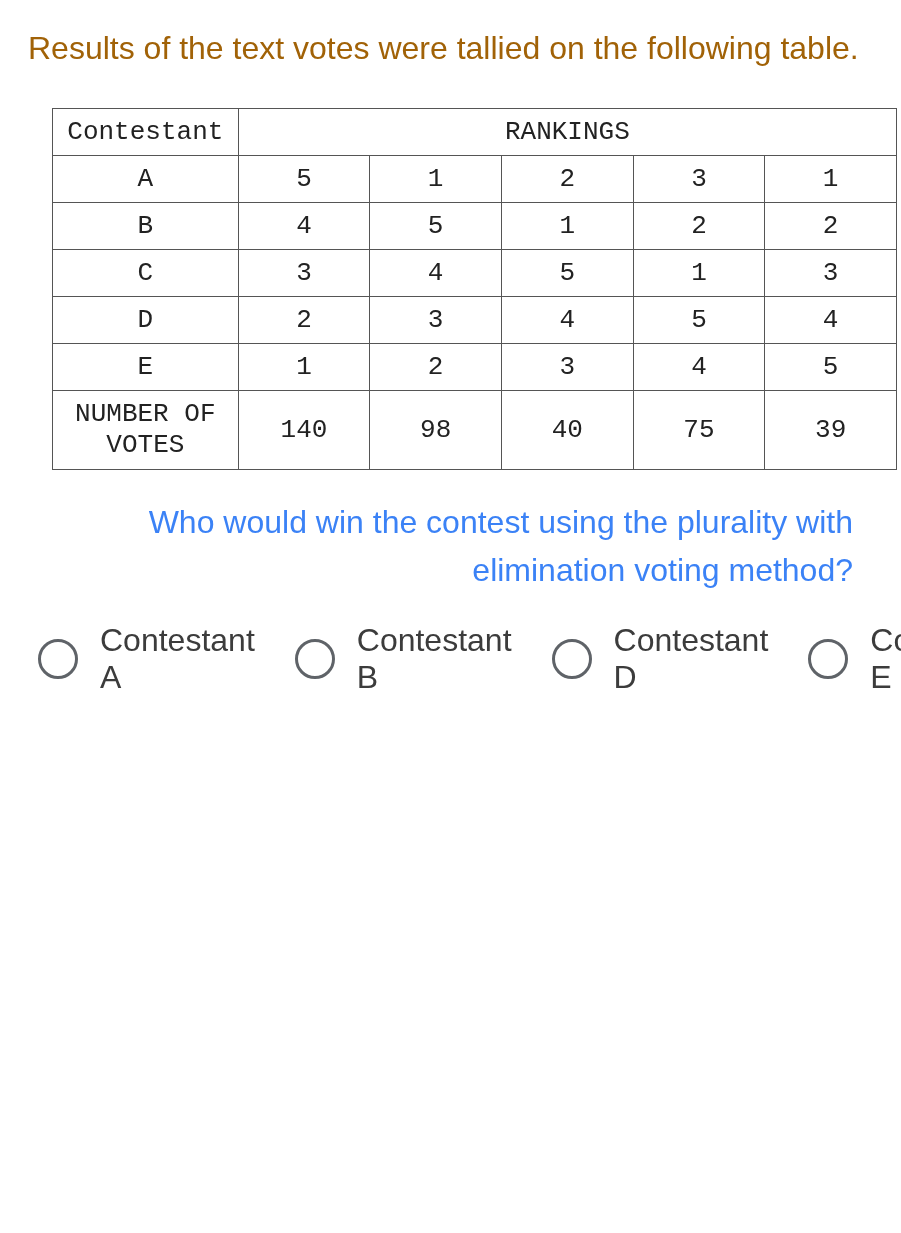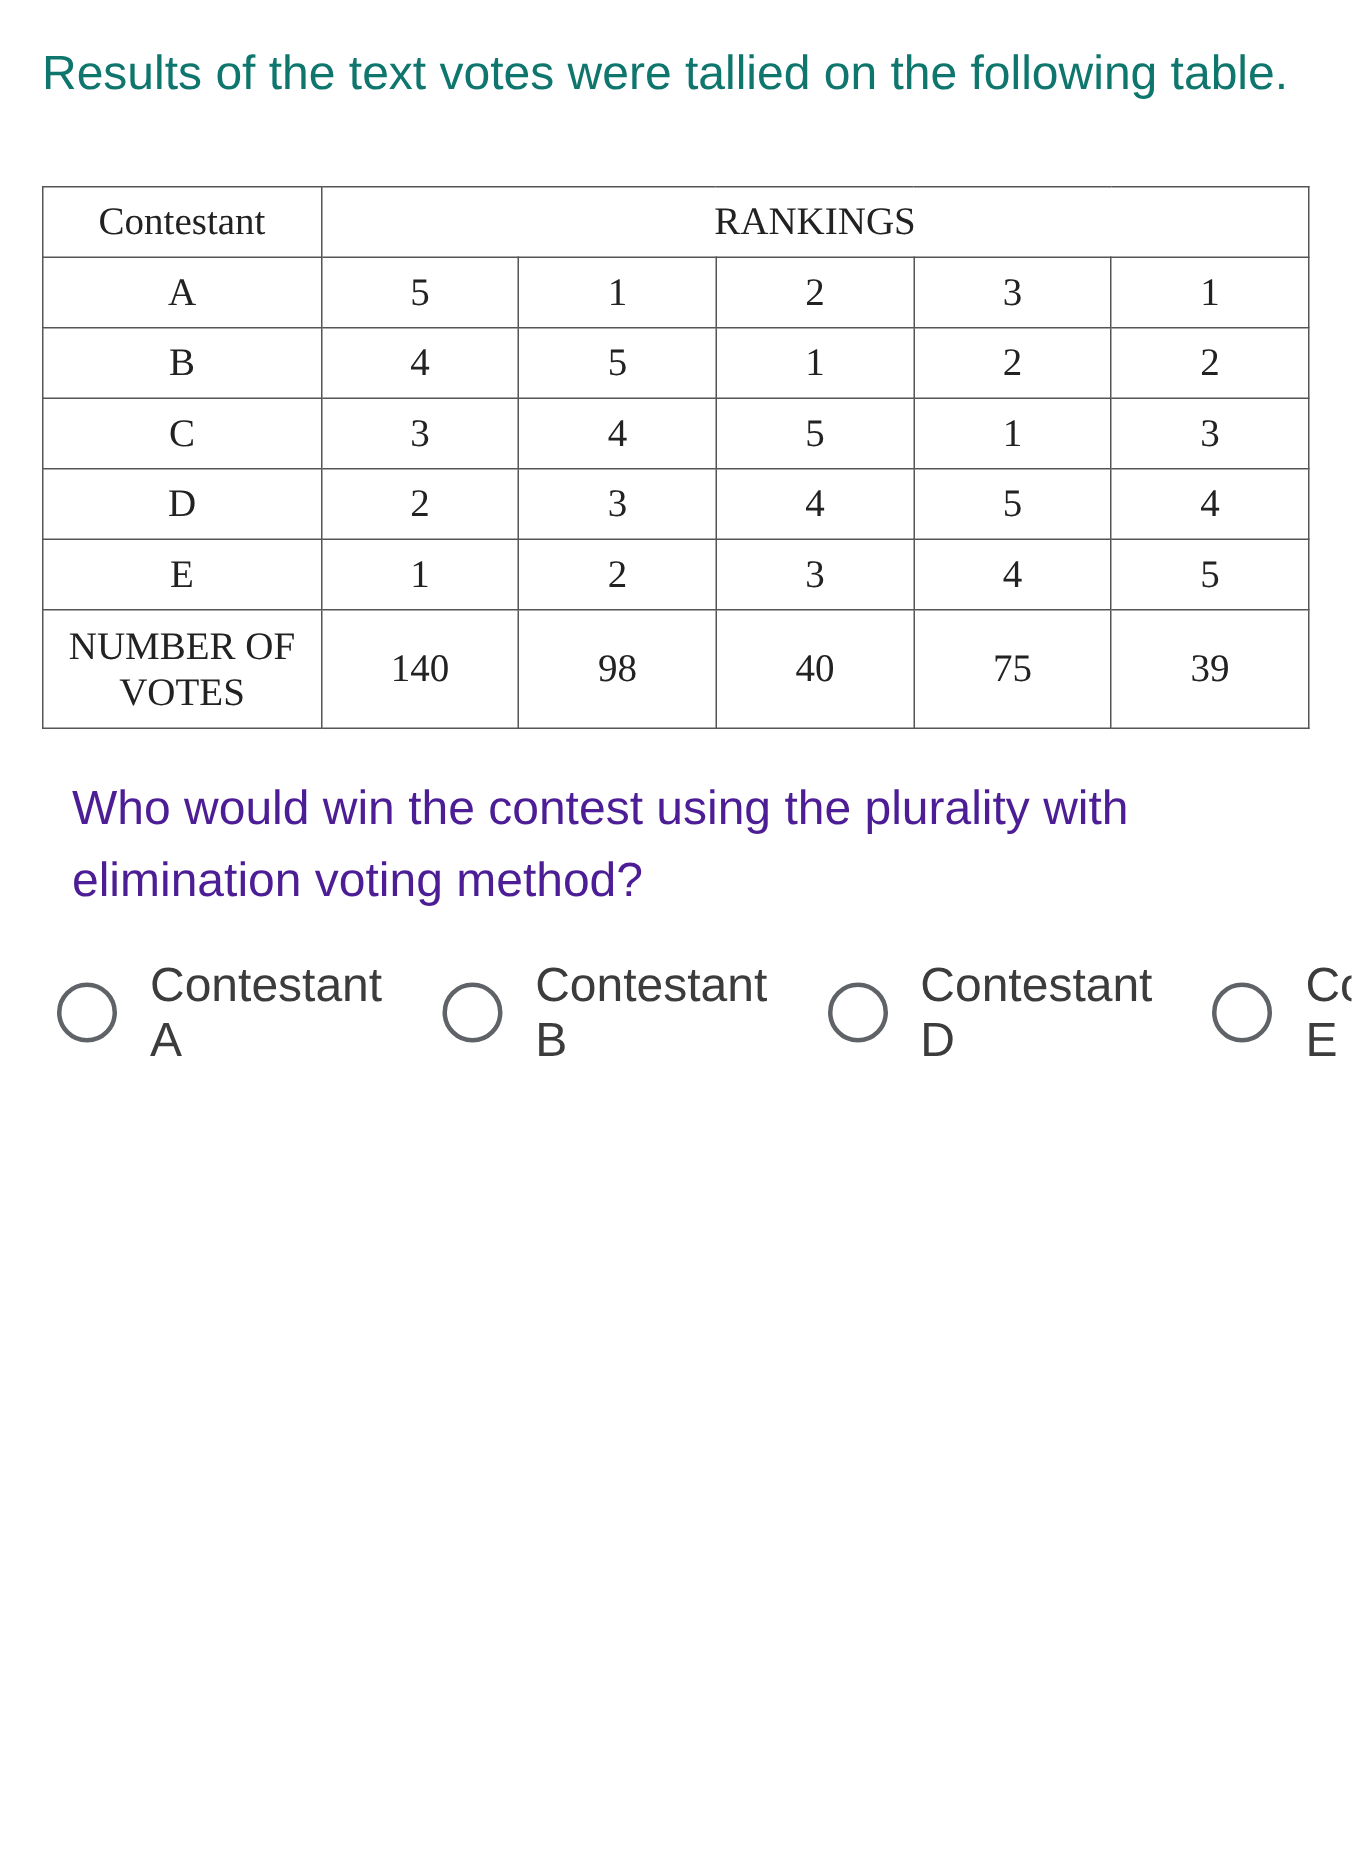--- a/index.html
+++ b/index.html
@@ -7,28 +7,29 @@
     font-family: Arial, Helvetica, sans-serif;
     background: #ffffff;
     margin: 0;
     padding: 24px 28px;
     color: #202124;
     width: 901px;
   }
   .intro {
     font-size: 32px;
     line-height: 1.5;
-    margin-bottom: 52px;
-    color: #0f766e;
+    margin-bottom: 36px;
+    color: #a16207;
   }
   table.rankings {
     border-collapse: collapse;
     width: 100%;
     margin-bottom: 28px;
-    font-family: Liberation Serif, serif;
+    font-family: Liberation Mono, monospace;
+    margin-left: 24px;
   }
   table.rankings td, table.rankings th {
     border: 1px solid #555;
     text-align: center;
     font-size: 26px;
     padding: 8px 4px;
     color: #222;
   }
   table.rankings .hdr-row td {
     font-weight: 400;
@@ -42,23 +43,23 @@
   .rankings-label {
     text-align: center;
     border-left: none !important;
   }
   .num-votes {
     line-height: 1.2;
   }
   .question {
     font-size: 32px;
     line-height: 1.5;
-    text-align: left;
+    text-align: right;
     margin: 10px 20px 28px 20px;
-    color: #4c1d95;
+    color: #3b82f6;
   }
   .options {
     display: flex;
     flex-direction: row;
     gap: 40px;
     padding-left: 10px;
   }
   .option {
     display: flex;
     align-items: center;

